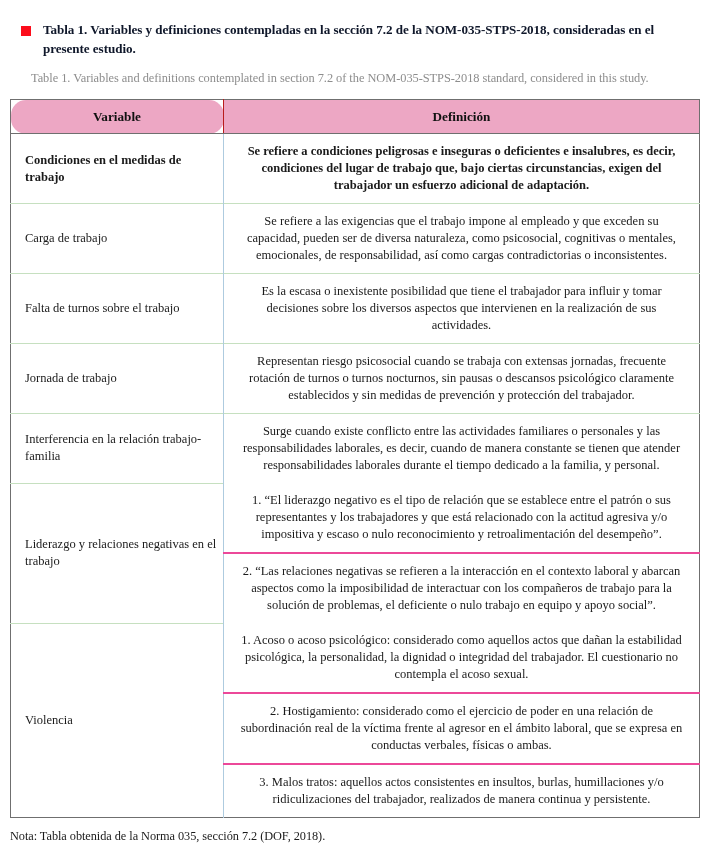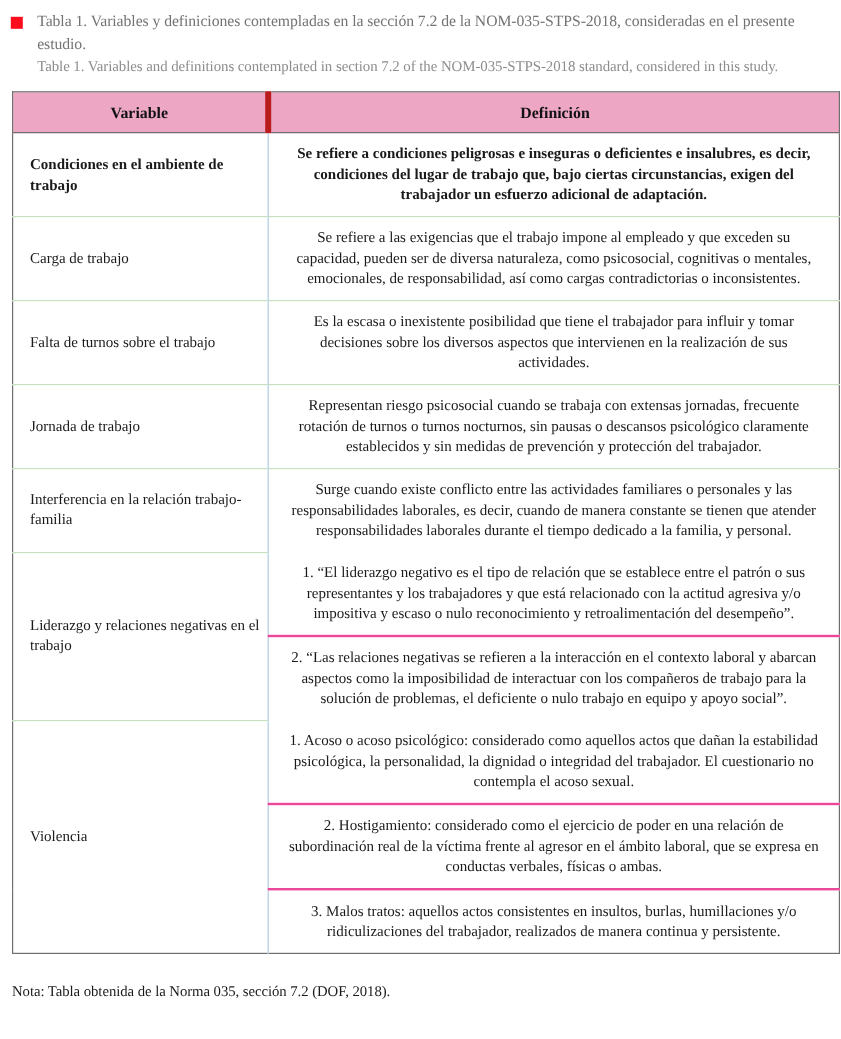--- a/index.html
+++ b/index.html
@@ -25,26 +25,26 @@
   
   .caption-block {
     padding-top: 9px;
     padding-left: 0px;
     position: relative;
   }
   .caption-es {
     position: relative;
     padding-left: 23px;
     font-size: 13.1px;
-    font-weight: normal;
+    font-weight: bold;
     line-height: 1.42;
     letter-spacing: -0.05px;
-    color: #737373;
+    color: #0f172a;
     text-align: left;
-    margin: 0;
+    margin: 12px;
   }
   .bullet-square {
     position: absolute;
     left: 1px;
     top: 5px;
     width: 10px;
     height: 10px;
     background: #fc0d1b;
   }
   .caption-en {
@@ -77,21 +77,22 @@
     border-bottom: 1px solid #6f6f6f;
     font-size: 13.2px;
     font-weight: bold;
     color: #111111;
     height: 33px;
     padding: 0;
     text-align: center;
     vertical-align: middle;
   }
   thead th.th-var {
-    border-right: 5px solid #b91c1c;
+    border-right: 1px solid #b91c1c;
+    border-radius: 15px;
   }
 
   tbody td {
     border-top: 1px solid #c6e0c0;
     padding: 9px 8px 9px 10px;
     font-size: 12.5px;
     line-height: 1.36;
     color: #1a1a1a;
     vertical-align: middle;
   }
@@ -110,21 +111,21 @@
     padding-left: 14px;
     padding-right: 14px;
   }
   td.sub-def {
     border-top: 2px solid #ec4899;
   }
   
   tr.group-start > td.sub-def { border-top: none; }
 
   .note {
-    margin-top: 24px;
+    margin-top: 11px;
     padding-left: 2px;
     font-size: 12.3px;
     color: #1a1a1a;
     letter-spacing: -0.05px;
   }
 </style>
 </head>
 <body>
 
 <div class="page">
@@ -144,21 +145,21 @@
         <col class="c-def">
       </colgroup>
       <thead>
         <tr>
           <th class="th-var">Variable</th>
           <th class="th-def">Definición</th>
         </tr>
       </thead>
       <tbody>
           <tr class="group-start">
-            <td class="var-cell">Condiciones en el ambiente de trabajo</td>
+            <td class="var-cell">Condiciones en el medidas de trabajo</td>
             <td class="def-cell">Se refiere a condiciones peligrosas e inseguras o deficientes e insalubres, es decir, condiciones del lugar de trabajo que, bajo ciertas circunstancias, exigen del trabajador un esfuerzo adicional de adaptación.</td>
           </tr>
           <tr class="group-start">
             <td class="var-cell">Carga de trabajo</td>
             <td class="def-cell">Se refiere a las exigencias que el trabajo impone al empleado y que exceden su capacidad, pueden ser de diversa naturaleza, como psicosocial, cognitivas o mentales, emocionales, de responsabilidad, así como cargas contradictorias o inconsistentes.</td>
           </tr>
           <tr class="group-start">
             <td class="var-cell">Falta de turnos sobre el trabajo</td>
             <td class="def-cell">Es la escasa o inexistente posibilidad que tiene el trabajador para influir y tomar decisiones sobre los diversos aspectos que intervienen en la realización de sus actividades.</td>
           </tr>

